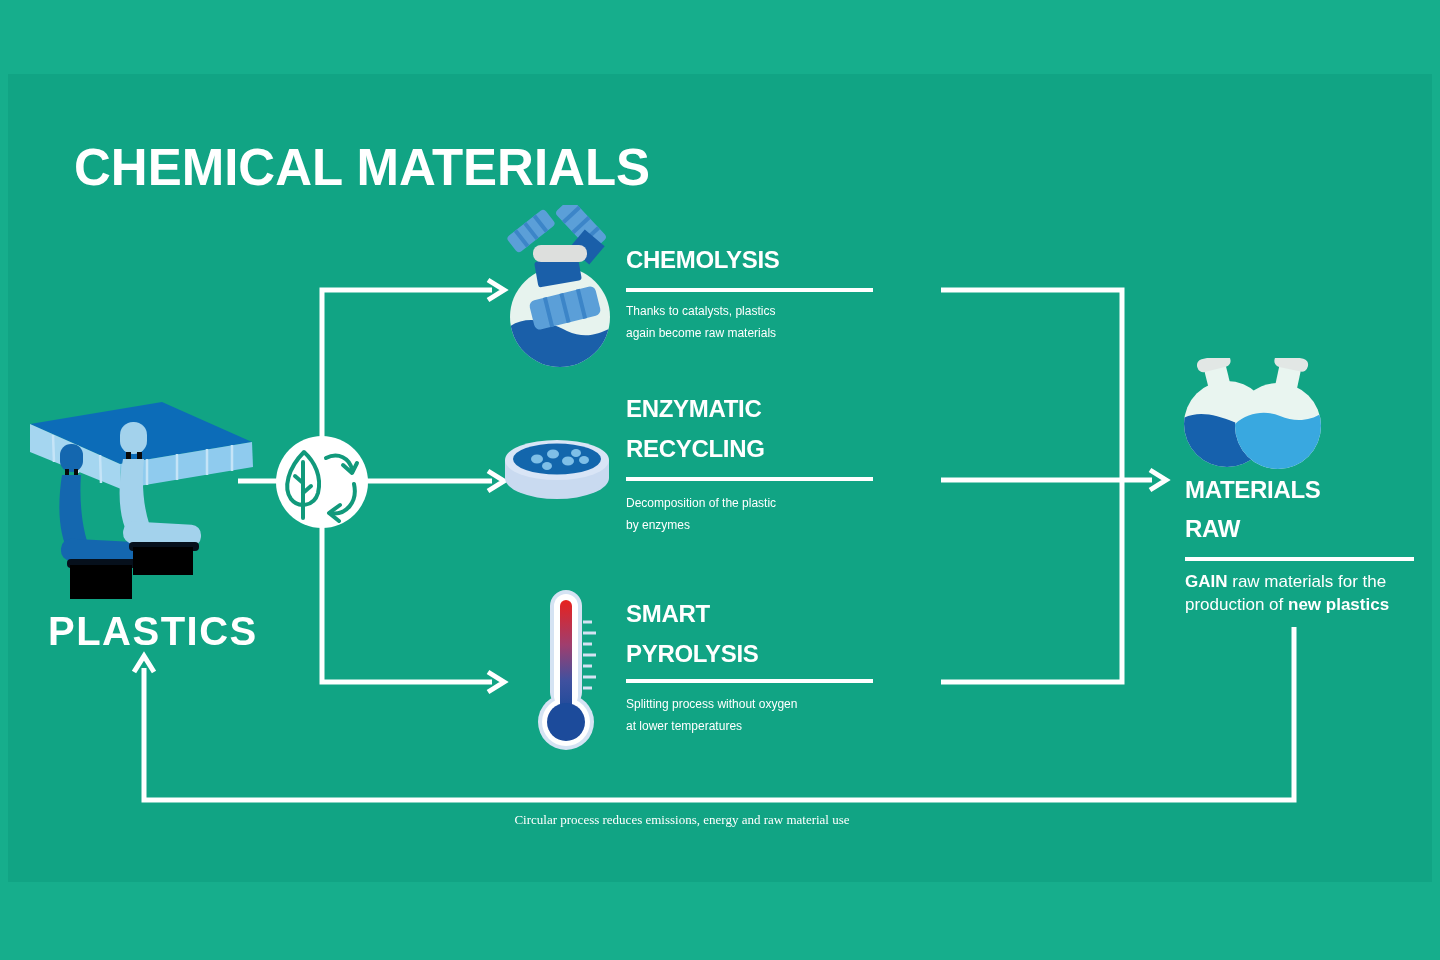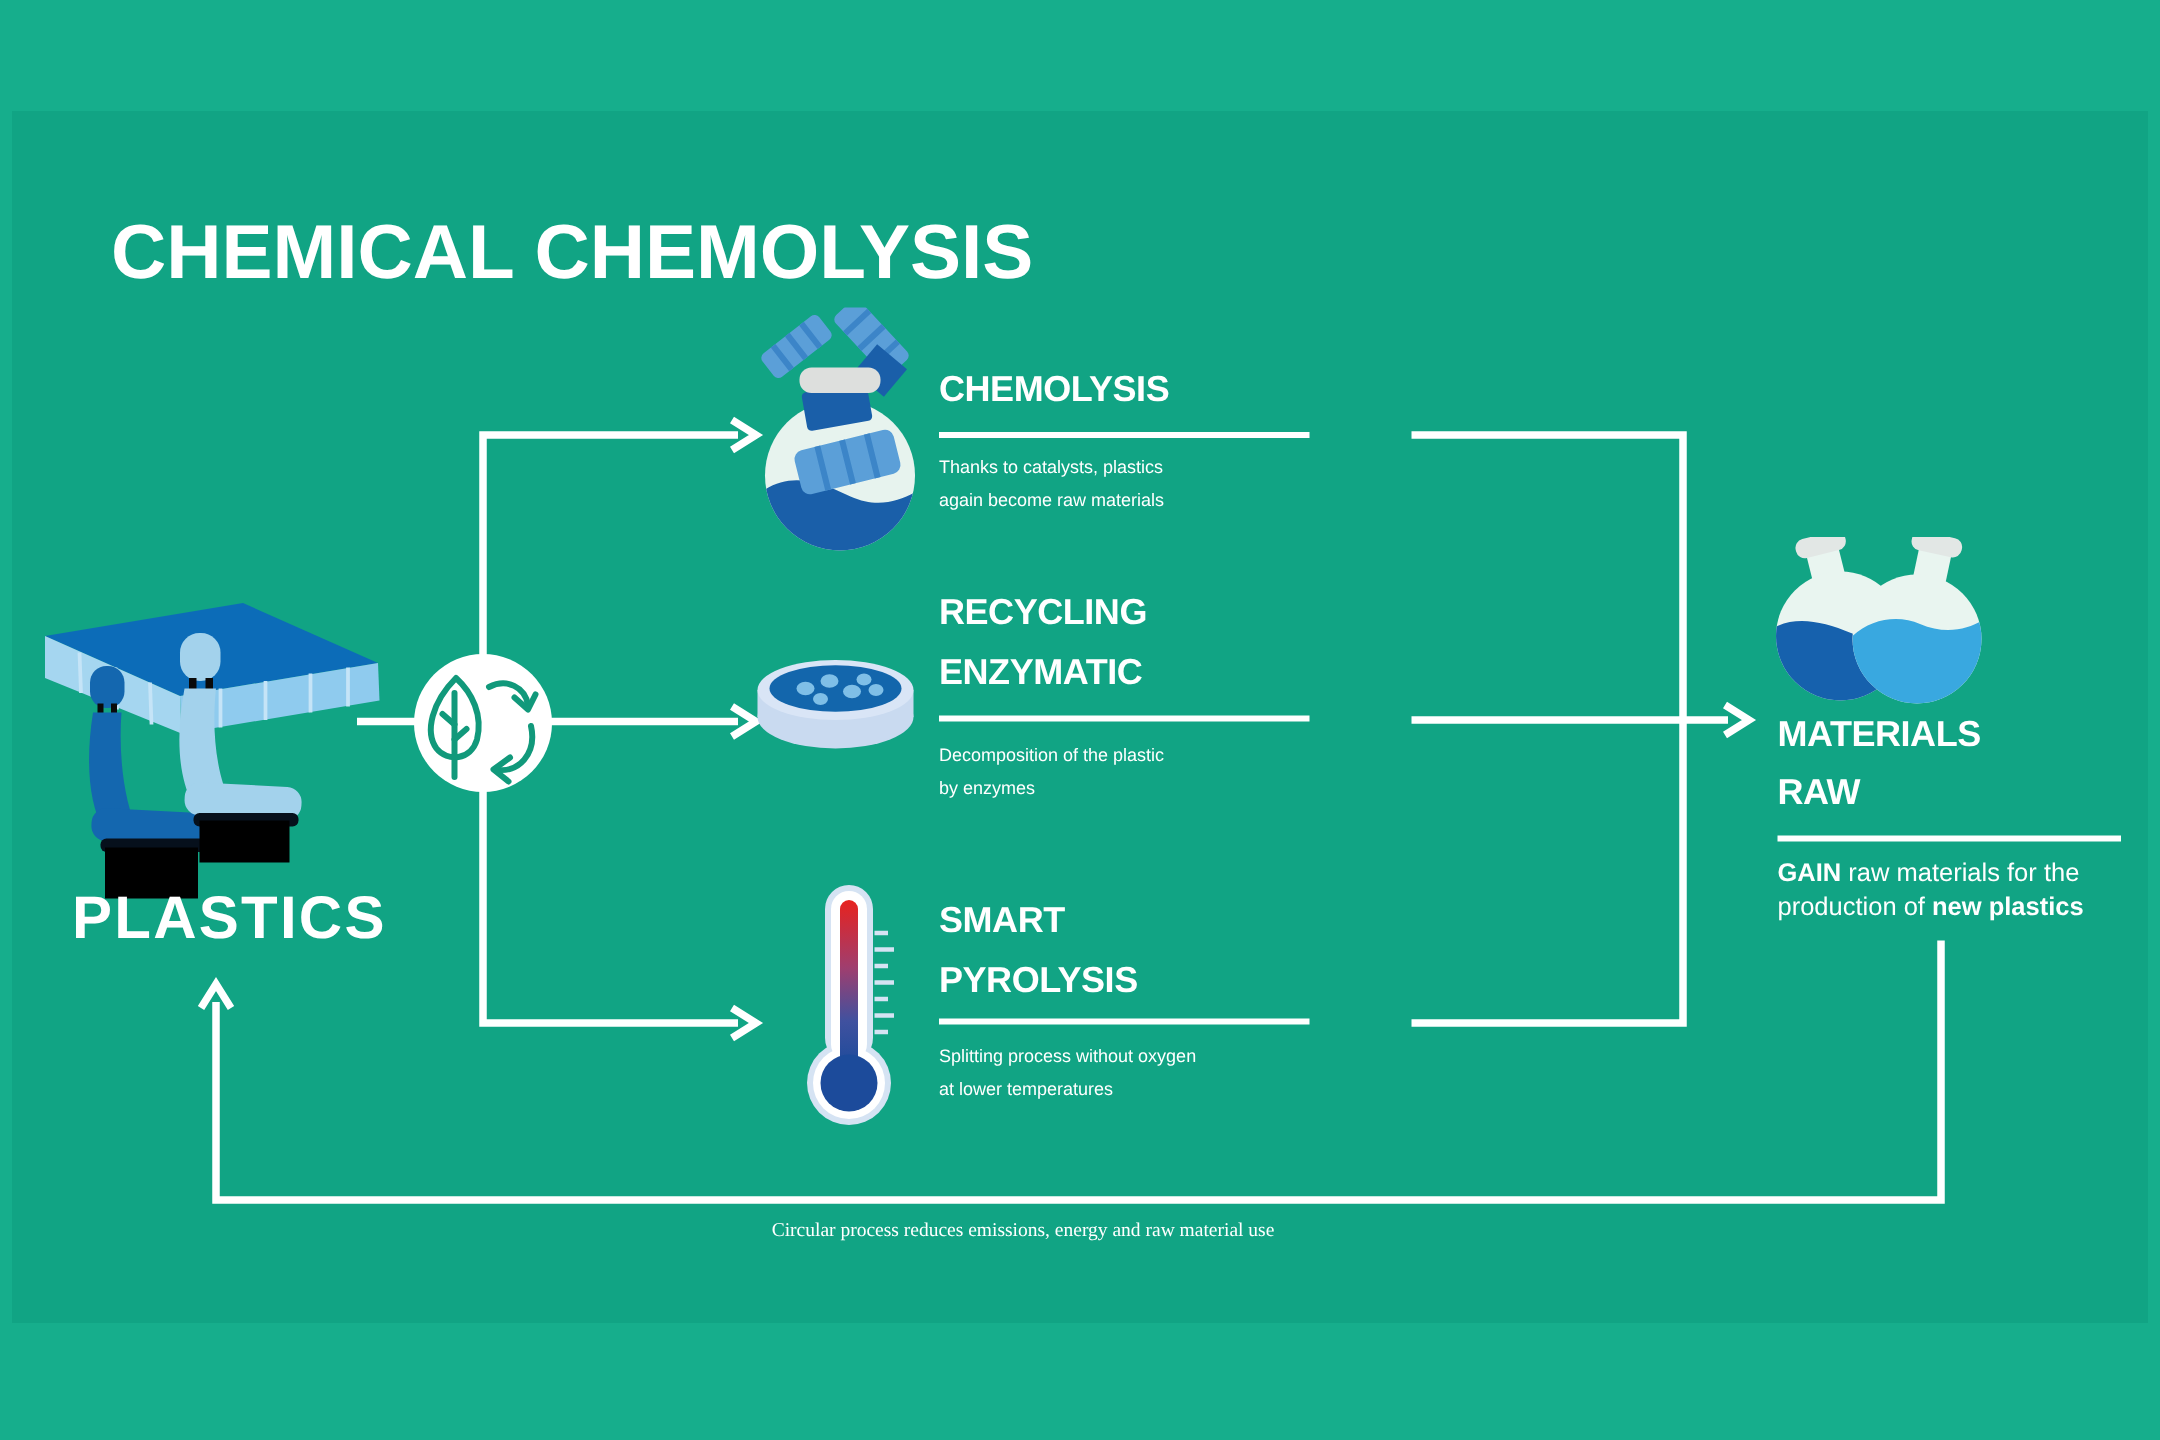--- a/index.html
+++ b/index.html
@@ -54,21 +54,21 @@
       <path d="M488,471 L504,481 L488,491"></path>
       <path d="M488,672 L504,682 L488,692"></path>
       <path d="M941,290 H1122 V682 H941"></path>
       <path d="M941,480 H1152"></path>
       <path d="M1150,470 L1166,480 L1150,490"></path>
       <path d="M1294,627 V800 H144 V668"></path>
       <path d="M134,672 L144,656 L154,672"></path>
     </g>
   </svg>
 
-  <h1 class="title">CHEMICAL CHEMOLYSIS</h1>
+  <h1 class="title">CHEMICAL MATERIALS</h1>
 
   <div class="icon-wrap" style="left:25px; top:395px;">
     <svg width="235" height="210" viewBox="0 0 235 210">
 
       <polygon points="5,29 137,7 227,47 95,69" fill="#0C6CB8"></polygon>
       <polygon points="95,69 227,47 228,72 96,94" fill="#8FCBEE"></polygon>
       <polygon points="5,29 95,69 96,94 5,57" fill="#A5D6F0"></polygon>
       <g stroke="#C5E4F7" stroke-width="2.5">
         <line x1="28" y1="40" x2="29" y2="67"></line>
         <line x1="52" y1="50" x2="53" y2="78"></line>
@@ -94,21 +94,21 @@
       <rect x="112" y="57" width="5" height="9" fill="#0a0a0a"></rect>
       <path d="M98,64 C92,96 94,122 103,140 L130,143 C119,122 116,92 119,64 Z" fill="#A3D2EC"></path>
       <g transform="rotate(3 135 140)">
         <rect x="98" y="128" width="78" height="22" rx="10" fill="#A3D2EC"></rect>
       </g>
       <rect x="104" y="147" width="70" height="9" rx="4" fill="#06101c"></rect>
       <rect x="108" y="152" width="60" height="28" fill="#000000"></rect>
     </svg>
   </div>
 
-  <div class="big-label" style="left:48px; top:590px;">PLASTICS</div>
+  <div class="big-label" style="left:48px; top:609px;">PLASTICS</div>
 
   <div class="icon-wrap" style="left:270px; top:430px;">
     <svg width="104" height="104" viewBox="0 0 104 104">
       <circle cx="52" cy="52" r="46" fill="#ffffff"></circle>
       <g stroke="#11997B" stroke-width="4" fill="none" stroke-linecap="round" stroke-linejoin="round">
         <path d="M34,22 C18,38 13,58 21,69 C28,78 44,77 48,63 C52,47 45,32 34,22 Z"></path>
         <path d="M33,32 L33,88"></path>
         <path d="M33,53 L25,46"></path>
         <path d="M33,63 L41,56"></path>
         <path d="M56,28 C68,22 80,28 82,40"></path>
@@ -171,22 +171,22 @@
         <ellipse cx="40" cy="29" rx="6" ry="4.5"></ellipse>
         <ellipse cx="56" cy="24" rx="6" ry="4.5"></ellipse>
         <ellipse cx="71" cy="31" rx="6" ry="4.5"></ellipse>
         <ellipse cx="50" cy="36" rx="5" ry="4"></ellipse>
         <ellipse cx="79" cy="23" rx="5" ry="4"></ellipse>
         <ellipse cx="87" cy="30" rx="5" ry="4"></ellipse>
       </g>
     </svg>
   </div>
   <div class="sec-h" style="left:626px; top:389px;">
+    <div>ENZYMATIC</div>
     <div>RECYCLING</div>
-    <div>ENZYMATIC</div>
   </div>
   <div class="rule" style="left:626px; top:477px; width:247px;"></div>
   <div class="desc" style="left:626px; top:492px;">
     <div>Decomposition of the plastic</div>
     <div>by enzymes</div>
   </div>
 
   <div class="icon-wrap" style="left:527px; top:586px;">
     <svg width="80" height="168" viewBox="0 0 80 168">
       <defs>

